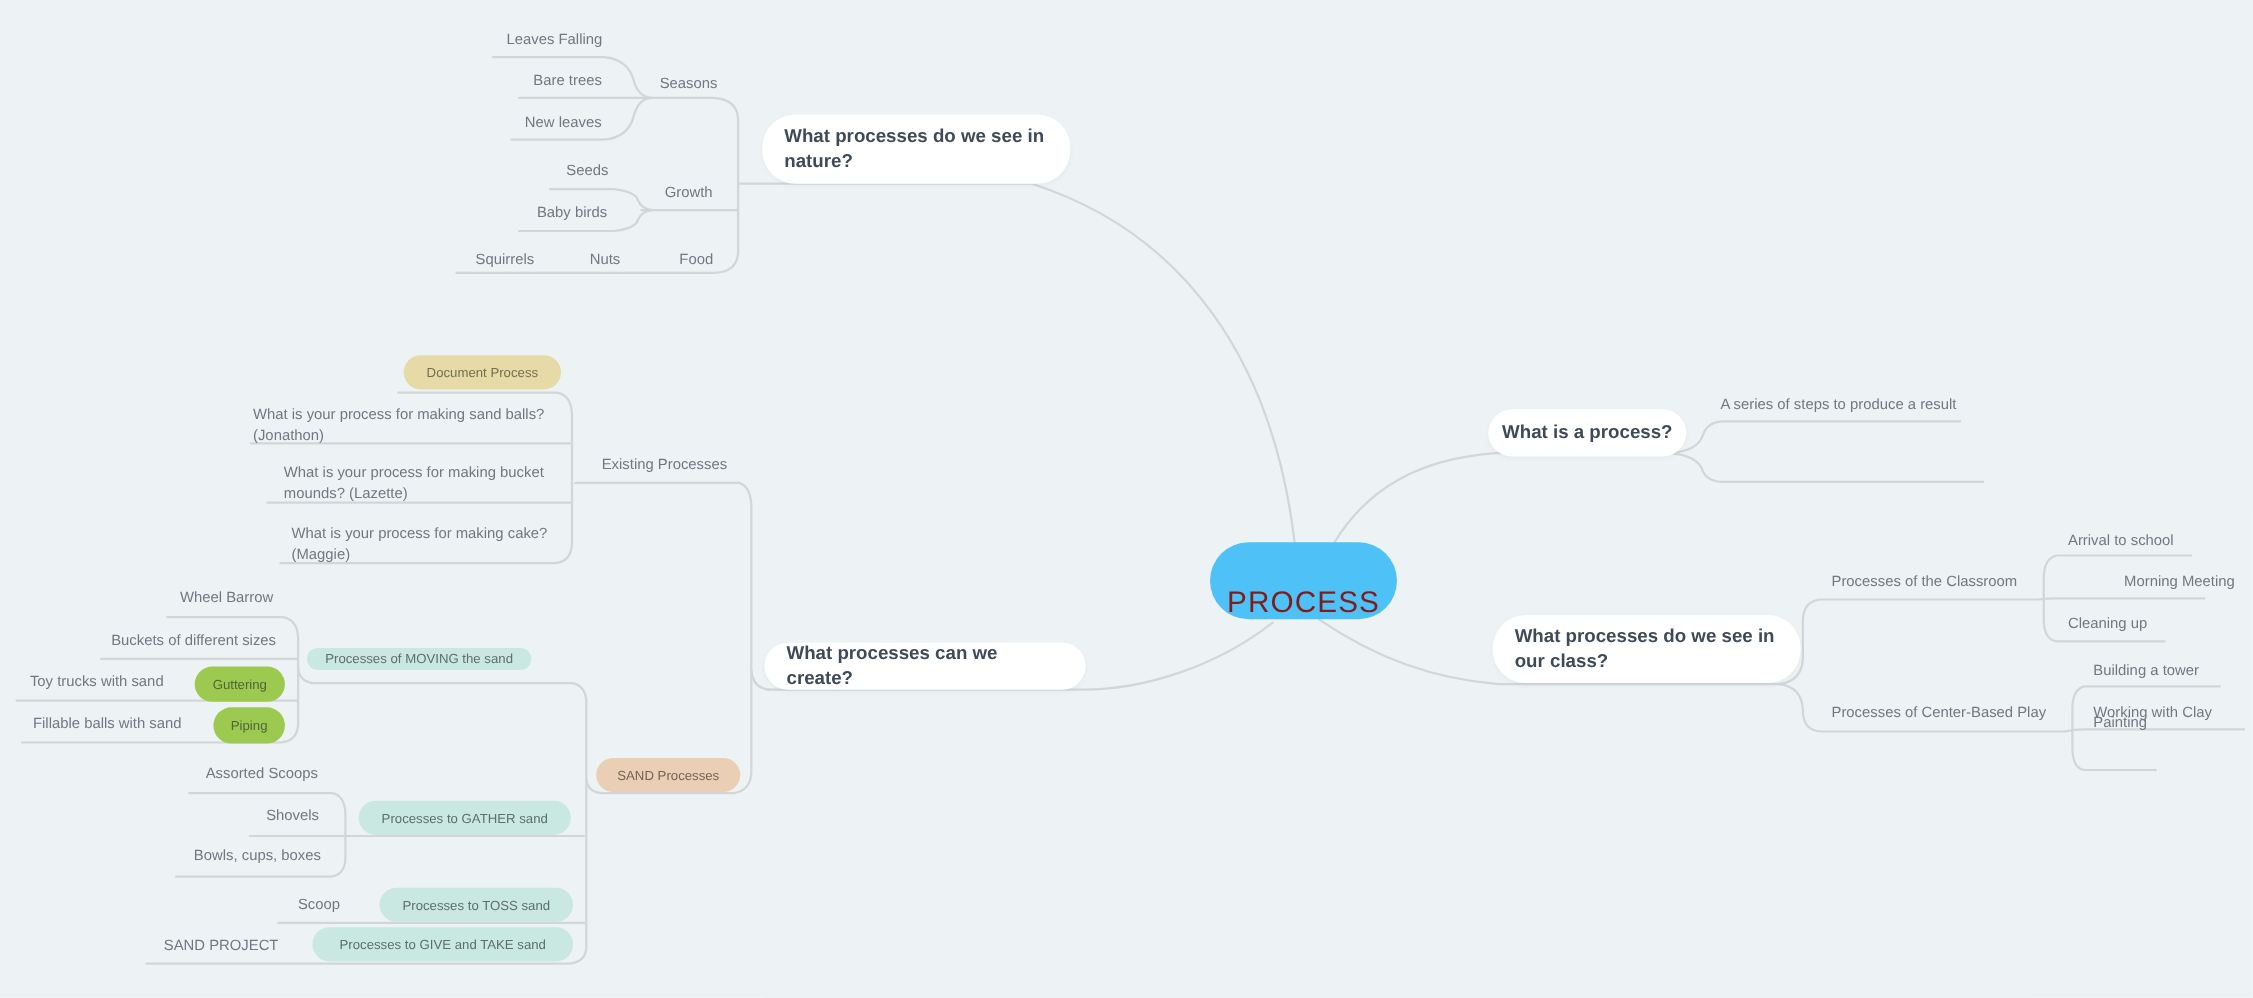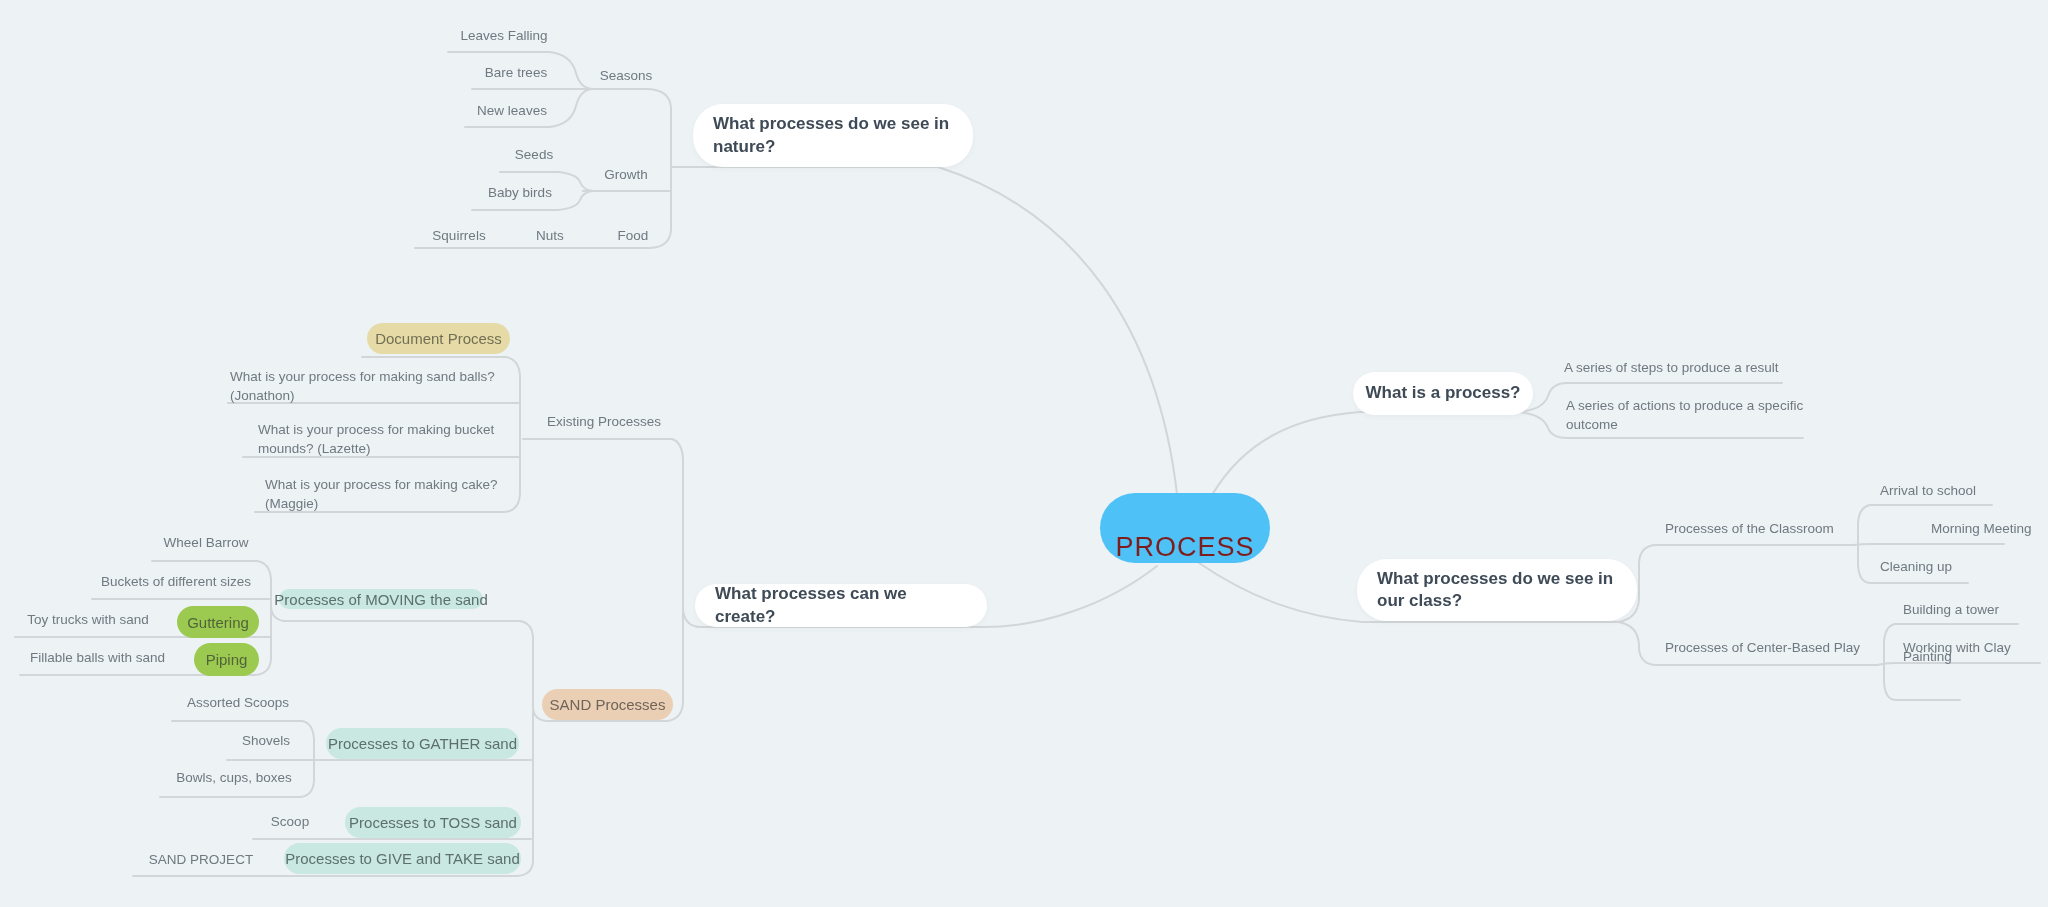--- a/index.html
+++ b/index.html
@@ -11,21 +11,21 @@
   svg.links{position:absolute;left:0;top:0;}
   svg.links path{fill:none;stroke:var(--line,#d2d6d9);stroke-width:2;stroke-linecap:round;}
   .txt{
     position:absolute;font-size:13.5px;line-height:1.38;
     color:var(--text,#6f7980);white-space:nowrap;
   }
   .txt.wrap{white-space:normal;}
   .txt.ctr{text-align:center;}
   .pill{
     position:absolute;display:flex;align-items:center;justify-content:center;
-    border-radius:18px;font-size:15px;white-space:nowrap;box-sizing:border-box;
+    border-radius:18px;font-size:12px;white-space:nowrap;box-sizing:border-box;
   }
   .pill.teal{background:var(--teal,#c9e8e2);color:#5d6f6b;}
   .pill.green{background:var(--green,#9cca50);color:#51633a;}
   .pill.khaki{background:var(--khaki,#e6dba6);color:#716f54;}
   .pill.tan{background:var(--tan,#ebcfb5);color:#6f645a;}
   .bubble{
     position:absolute;background:#fff;border-radius:30px;
     display:flex;align-items:center;box-sizing:border-box;
     padding:12px 20px;font-weight:700;font-size:17px;line-height:1.32;
     color:var(--qtext,#3e4a56);
@@ -94,21 +94,20 @@
   <div class="txt ctr" style="left:582px;top:166px;width:88px;">Growth</div>
   <div class="txt ctr" style="left:464px;top:184px;width:112px;">Baby birds</div>
   <div class="txt ctr" style="left:403px;top:227px;width:112px;">Squirrels</div>
   <div class="txt ctr" style="left:506px;top:227px;width:88px;">Nuts</div>
   <div class="txt ctr" style="left:589px;top:227px;width:88px;">Food</div>
 
   <div class="bubble" style="left:1353px;top:372px;width:180px;height:43px;justify-content:center;padding:0 12px;">
       <span>What is a process?</span>
     </div>
   <div class="txt" style="left:1564px;top:359px;">A series of steps to produce a result</div>
-  <div class="txt wrap" style="left:1566px;top:397px;width:280px;">A series of actions to produce a specific outcome</div>
 
   <div class="bubble" style="left:1357px;top:559px;width:280px;height:62px;">
       <span>What processes do we see in our class?</span>
     </div>
 
   <div class="txt" style="left:1665px;top:520px;">Processes of the Classroom</div>
   <div class="txt" style="left:1880px;top:482px;">Arrival to school</div>
   <div class="txt" style="left:1931px;top:520px;">Morning Meeting</div>
   <div class="txt" style="left:1880px;top:558px;">Cleaning up</div>
 

